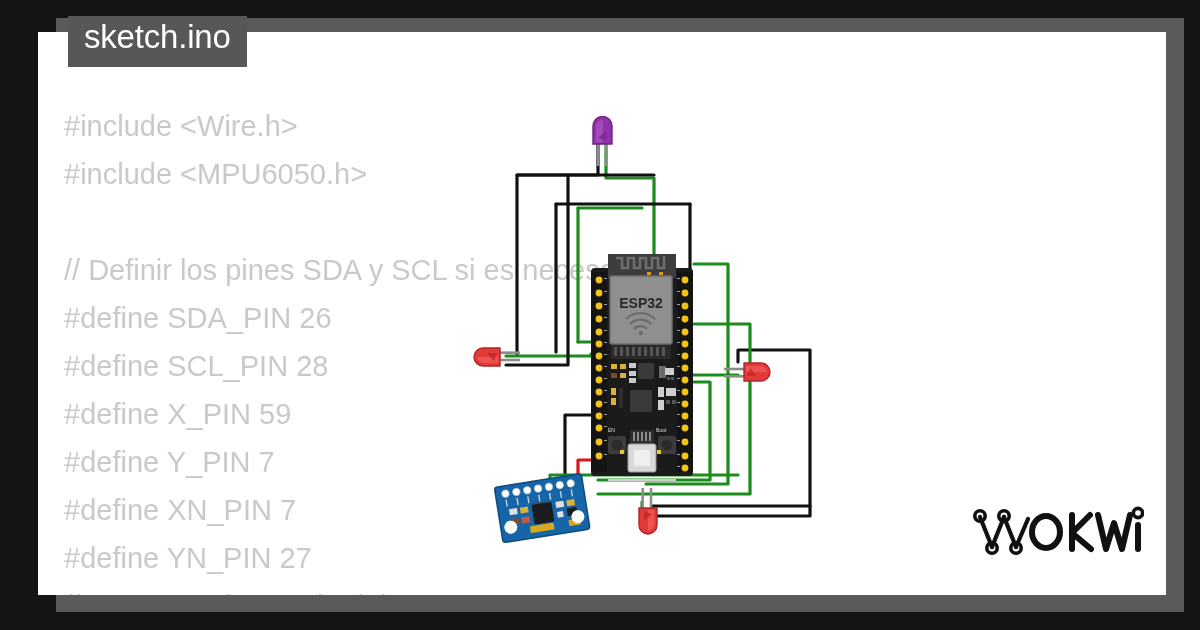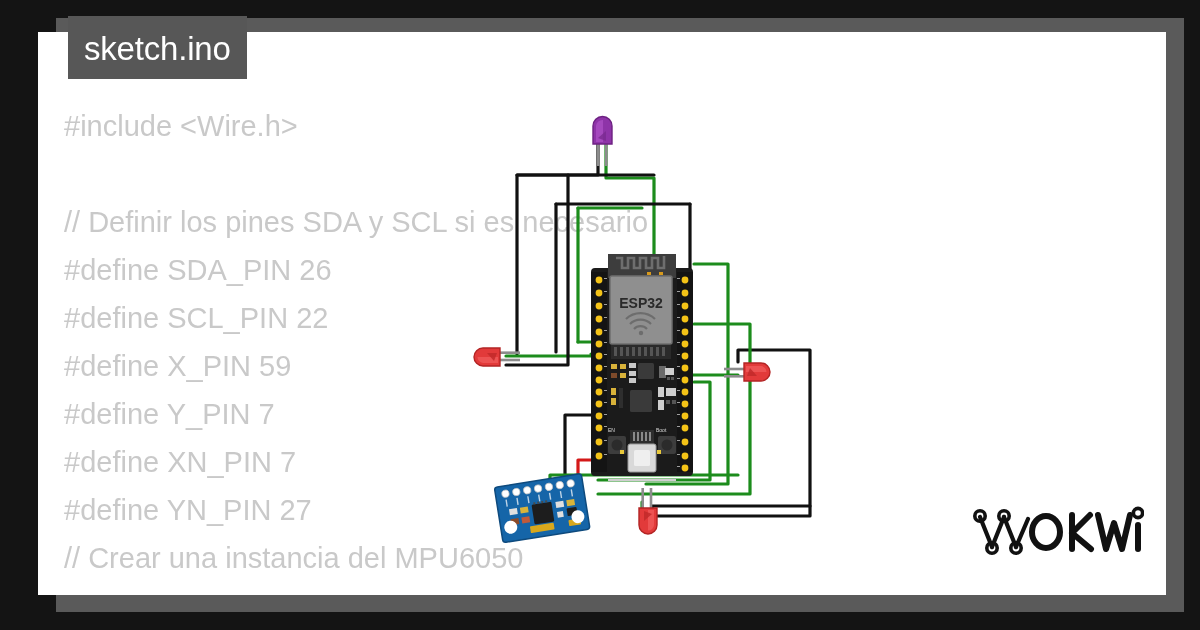--- a/index.html
+++ b/index.html
@@ -16,21 +16,21 @@
   }
   #white-panel{
     position:absolute;left:38px;top:32px;width:1128px;height:563px;
     background:#ffffff;overflow:hidden;
   }
   
   #file-badge{
     position:absolute;left:68px;top:16px;
     background:#575757;color:#ffffff;
     font-size:33px;line-height:1;
-    padding:16px 16px 14px 16px;
+    padding:4px 16px 14px 16px;
     letter-spacing:-0.2px;
     z-index:30;
     white-space:nowrap;
   }
   
   #code-area{
     position:absolute;left:26px;top:70px;width:700px;
     z-index:5;
     pointer-events:none;
   }
@@ -56,24 +56,25 @@
 </style>
 </head>
 <body>
 
 <div id="shadow-layer"></div>
 
 <div id="white-panel">
 
   <div id="code-area">
     <div class="code-line">#include &lt;Wire.h&gt;</div>
+    <div class="code-line">#include &lt;MPU6050.h&gt;</div>
     <div class="code-line blank"></div>
     <div class="code-line">// Definir los pines SDA y SCL si es necesario</div>
     <div class="code-line">#define SDA_PIN 26</div>
-    <div class="code-line">#define SCL_PIN 22</div>
+    <div class="code-line">#define SCL_PIN 28</div>
     <div class="code-line">#define X_PIN 59</div>
     <div class="code-line">#define Y_PIN 7</div>
     <div class="code-line">#define XN_PIN 7</div>
     <div class="code-line">#define YN_PIN 27</div>
     <div class="code-line">// Crear una instancia del MPU6050</div>
   </div>
 
   <svg id="circuit" viewBox="0 0 1128 563">
 
     <g fill="none" stroke-linecap="round" stroke-linejoin="round">

